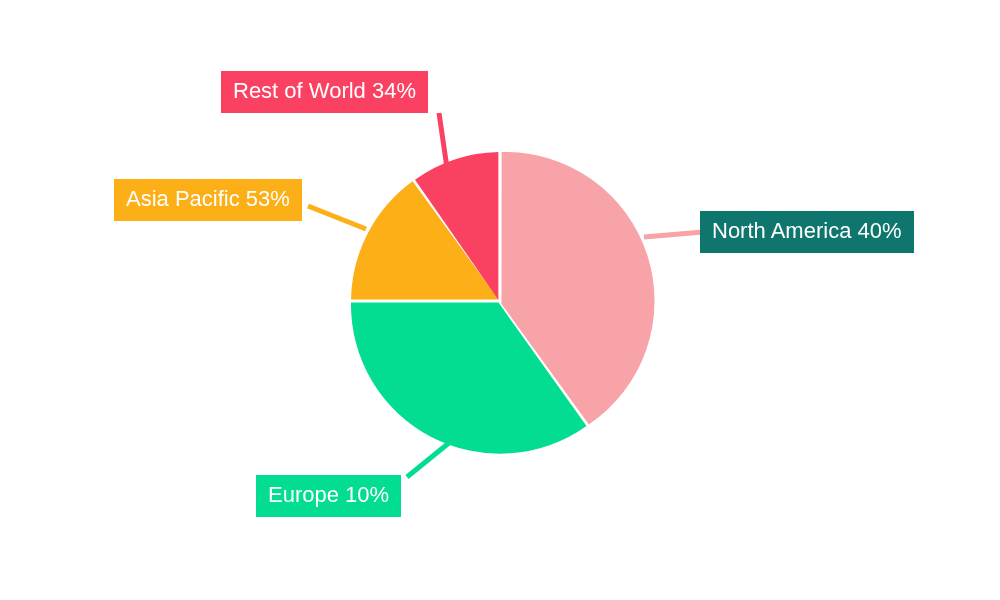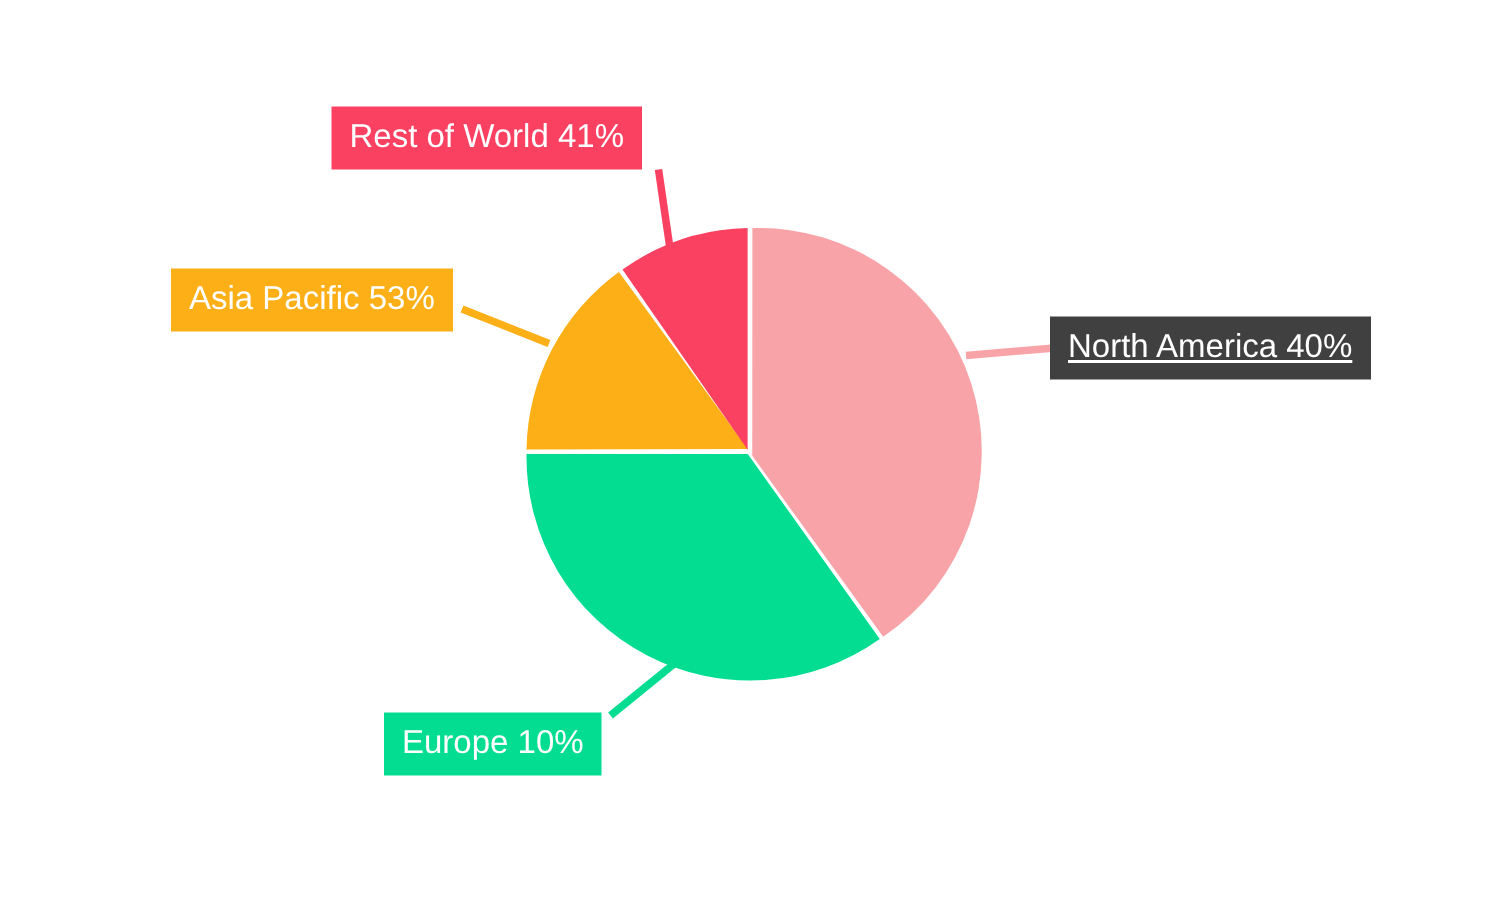--- a/index.html
+++ b/index.html
@@ -30,22 +30,21 @@
     font-family: "Liberation Sans", sans-serif;
     font-size: 22px;
     line-height: 1;
     white-space: nowrap;
     padding: 9px 12px 11px 12px;
     box-sizing: border-box;
   }
   .label-north-america {
     left: 700px;
     top: 211px;
-    background: #404040;
-    text-decoration: underline;
+    background: #0f766e;
   }
   .label-europe {
     left: 256px;
     top: 475px;
     background: #03DD92;
   }
   .label-asia-pacific {
     left: 114px;
     top: 179px;
     background: #FCAF17;
@@ -76,15 +75,15 @@
 
     <path d="M 415.0 179.7 A 149 149 0 0 1 498.4 152.0 L 498.4 299.9 Z" fill="#FB4161"></path>
   </svg>
 
   <div class="pie-label label-north-america">North America 40%</div>
 
   <div class="pie-label label-europe">Europe 10%</div>
 
   <div class="pie-label label-asia-pacific">Asia Pacific 53%</div>
 
-  <div class="pie-label label-rest-of-world">Rest of World 41%</div>
+  <div class="pie-label label-rest-of-world">Rest of World 34%</div>
 
 </div>
 
 </body></html>

